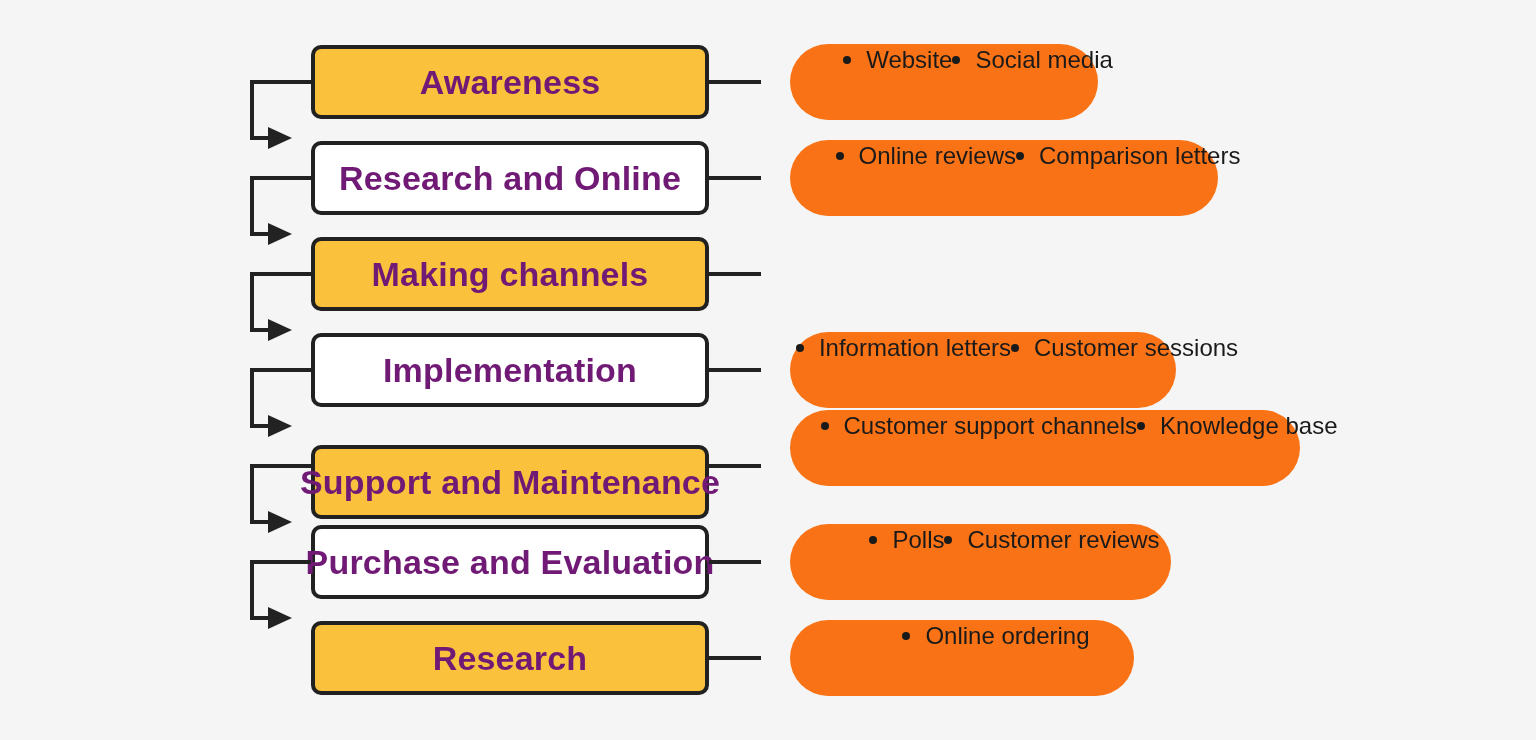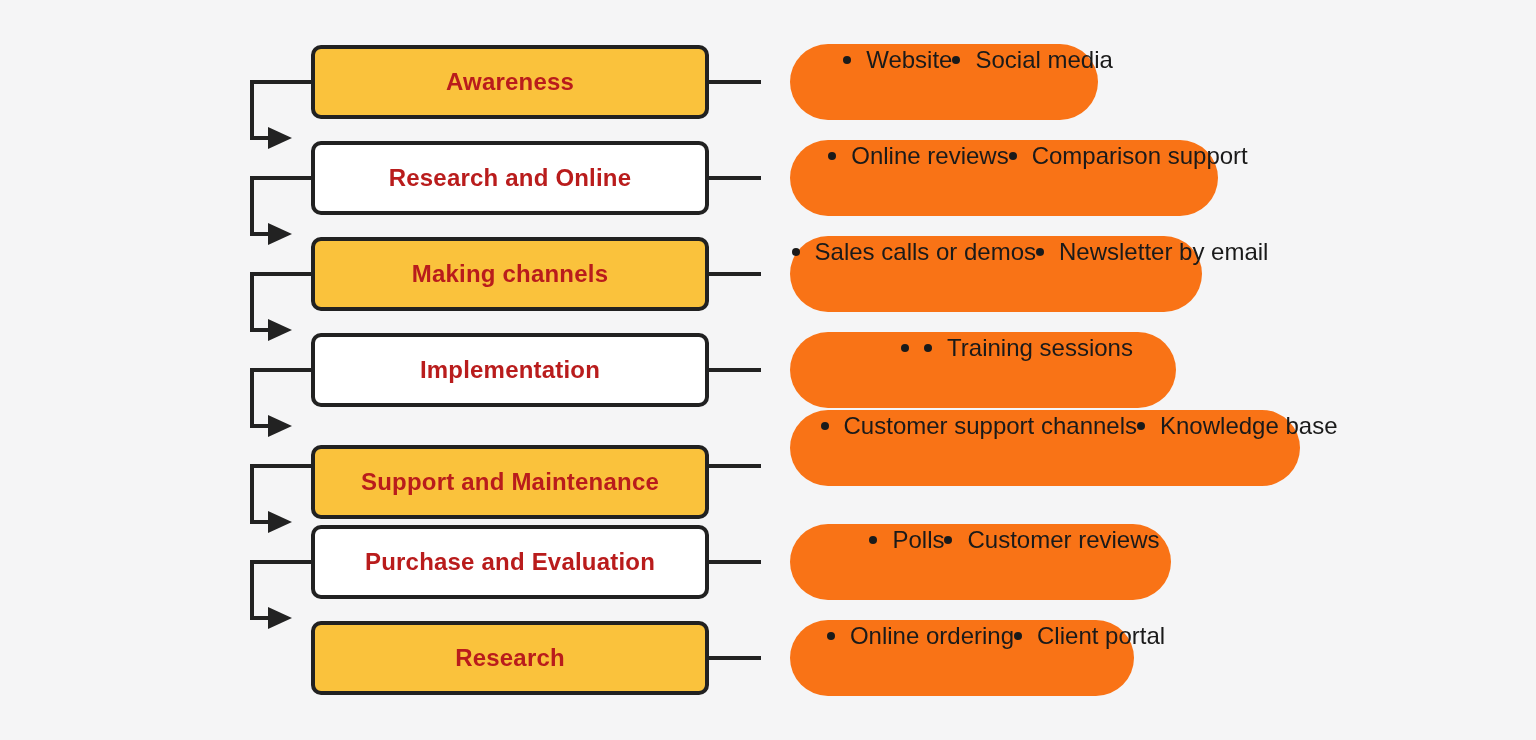--- a/index.html
+++ b/index.html
@@ -23,23 +23,23 @@
     box-sizing: border-box;
     border: 4px solid #212121;
     border-radius: 10px;
     background: #ffffff;
     display: flex;
     align-items: center;
     justify-content: center;
   }
   .stage-box.highlight { background: #fac23c; }
   .stage-label {
-    font-size: 24px;
+    font-size: 34px;
     font-weight: bold;
-    color: #b91c1c;
+    color: #701a75;
     letter-spacing: 0.2px;
     white-space: nowrap;
   }
   .pill {
     position: absolute;
     left: 790px;
     height: 76px;
     background: #f97316;
     border-radius: 38px;
     display: flex;
@@ -108,60 +108,51 @@
     <span class="stage-label">Research and Online</span>
   </div>
   <div class="h-line" style="top:176px;left:709px;width:52px"></div>
   <div class="pill" style="top:140px;width:428px">
     <div class="pill-item">
         <span class="bullet-dot"></span>
         <span>Online reviews</span>
       </div>
     <div class="pill-item">
         <span class="bullet-dot"></span>
-        <span>Comparison support</span>
+        <span>Comparison letters</span>
       </div>
   </div>
 
   <div class="h-line" style="top:176px;left:250px;width:61px"></div>
   <div class="v-line" style="top:176px;left:250px;height:60px"></div>
   <div class="h-line" style="top:232px;left:250px;width:22px"></div>
   <div class="arrow-head" style="top:223px;left:268px"></div>
 
   <div class="stage-box highlight" style="top:237px">
     <span class="stage-label">Making channels</span>
   </div>
   <div class="h-line" style="top:272px;left:709px;width:52px"></div>
-  <div class="pill" style="top:236px;width:412px">
-    <div class="pill-item">
-        <span class="bullet-dot"></span>
-        <span>Sales calls or demos</span>
-      </div>
-    <div class="pill-item">
-        <span class="bullet-dot"></span>
-        <span>Newsletter by email</span>
-      </div>
-  </div>
 
   <div class="h-line" style="top:272px;left:250px;width:61px"></div>
   <div class="v-line" style="top:272px;left:250px;height:60px"></div>
   <div class="h-line" style="top:328px;left:250px;width:22px"></div>
   <div class="arrow-head" style="top:319px;left:268px"></div>
 
   <div class="stage-box" style="top:333px">
     <span class="stage-label">Implementation</span>
   </div>
   <div class="h-line" style="top:368px;left:709px;width:52px"></div>
   <div class="pill" style="top:332px;width:386px">
     <div class="pill-item">
         <span class="bullet-dot"></span>
-      </div>
-    <div class="pill-item">
-        <span class="bullet-dot"></span>
-        <span>Training sessions</span>
+        <span>Information letters</span>
+      </div>
+    <div class="pill-item">
+        <span class="bullet-dot"></span>
+        <span>Customer sessions</span>
       </div>
   </div>
 
   <div class="h-line" style="top:368px;left:250px;width:61px"></div>
   <div class="v-line" style="top:368px;left:250px;height:60px"></div>
   <div class="h-line" style="top:424px;left:250px;width:22px"></div>
   <div class="arrow-head" style="top:415px;left:268px"></div>
 
   <div class="stage-box highlight" style="top:445px">
     <span class="stage-label">Support and Maintenance</span>
@@ -205,19 +196,15 @@
 
   <div class="stage-box highlight" style="top:621px">
     <span class="stage-label">Research</span>
   </div>
   <div class="h-line" style="top:656px;left:709px;width:52px"></div>
   <div class="pill" style="top:620px;width:344px">
     <div class="pill-item">
         <span class="bullet-dot"></span>
         <span>Online ordering</span>
       </div>
-    <div class="pill-item">
-        <span class="bullet-dot"></span>
-        <span>Client portal</span>
-      </div>
   </div>
 
 </div>
 
 </body></html>

